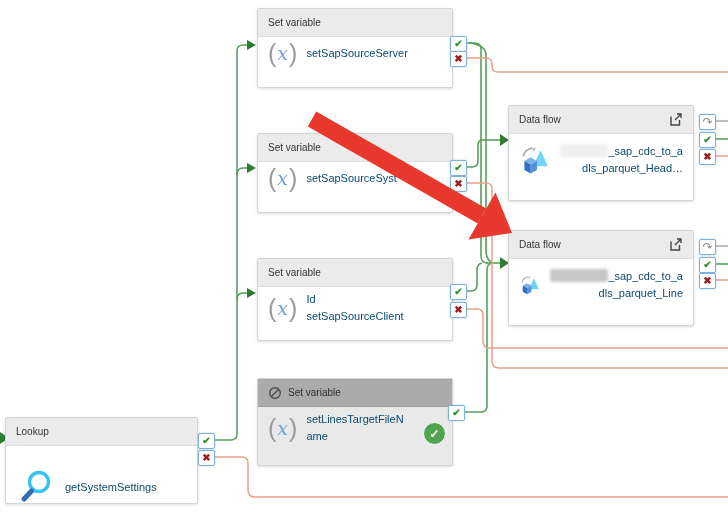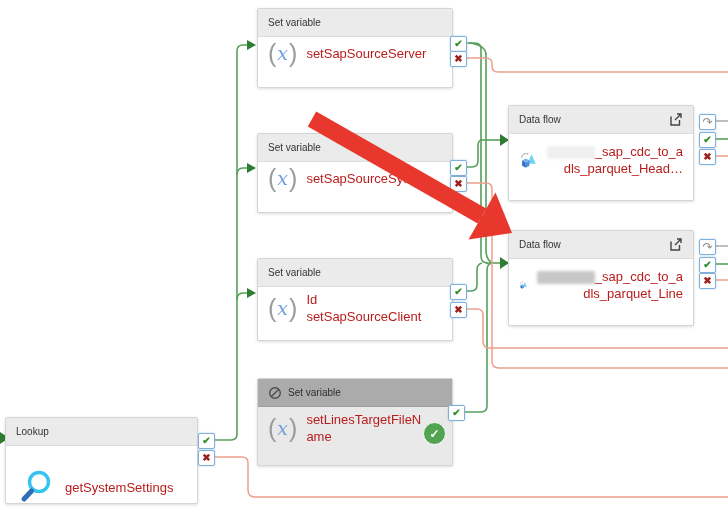--- a/index.html
+++ b/index.html
@@ -8,21 +8,21 @@
   svg.layer{position:absolute;left:0;top:0;pointer-events:none;}
   #connectors{z-index:0;}
   #annotation{z-index:6;}
 
   .activity{position:absolute;background:#ffffff;border:1px solid #d5d5d5;border-radius:2px;
             box-shadow:0 1px 3px rgba(0,0,0,.14);z-index:2;box-sizing:border-box;}
   .activity .hdr{height:27px;line-height:27px;background:#ebebeb;border-bottom:1px solid #dcdcdc;
                  padding:0 10px;font-size:10px;color:#333;white-space:nowrap;overflow:hidden;
                  display:flex;align-items:center;gap:6px;}
   .activity .body{display:flex;align-items:center;gap:9px;padding:4px 10px;}
-  .name{font-size:13px;color:#b91c1c;line-height:17px;}
+  .name{font-size:11px;color:#0c4a6e;line-height:17px;}
   .name .ln{display:block;white-space:nowrap;}
 
   
   .vx{display:flex;align-items:center;color:#9a9a9a;font-size:25px;font-weight:300;line-height:1;}
   .vx .x{font-family:"DejaVu Serif", serif;font-style:italic;font-size:19px;color:#6f9fdd;margin:0 1px;}
 
   
   .port{position:absolute;width:15px;height:14px;background:#fff;border:1px solid #7fb0da;
         border-radius:2px;z-index:4;display:flex;align-items:center;justify-content:center;
         font-size:10px;line-height:1;box-shadow:0 0 2px rgba(120,170,215,.6);}

